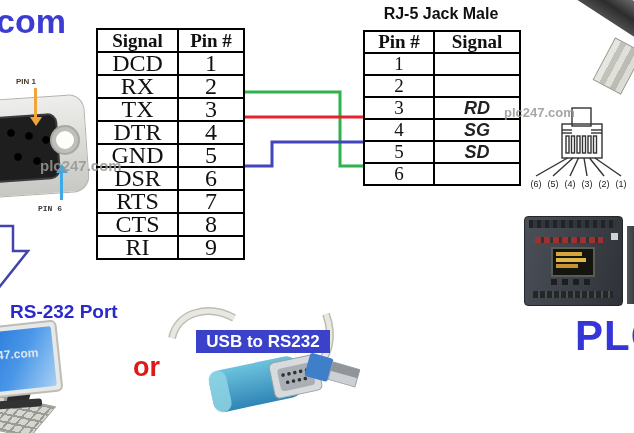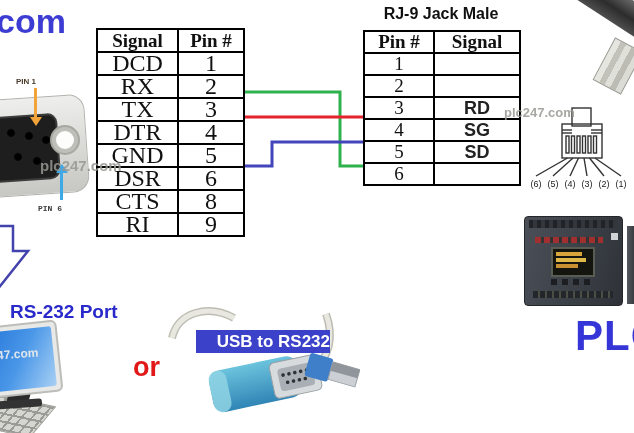--- a/index.html
+++ b/index.html
@@ -6,21 +6,21 @@
   #page{position:relative;width:634px;height:433px;background:#ffffff;overflow:hidden;
         font-family:"Liberation Sans",sans-serif;}
   .abs{position:absolute;}
 
   
   .logo{left:-4px;top:2px;font-size:34px;font-weight:700;color:#3c3cd2;z-index:5;}
   .rs232-port{left:10px;top:301px;font-size:19px;font-weight:700;color:#2a2acb;z-index:5;}
   .or-label{left:133px;top:352px;font-size:27px;font-weight:700;color:#e01818;z-index:5;}
   .plc-label{left:575px;top:312px;font-size:42px;font-weight:700;color:#3535d8;z-index:5;letter-spacing:1px;}
   .usb-banner{left:196px;top:330px;width:134px;height:23px;background:#3b42c9;color:#ffffff;
-      font-size:17px;font-weight:700;text-align:right;line-height:23px;z-index:6;}
+      font-size:17px;font-weight:700;text-align:center;line-height:23px;z-index:6;}
 
   
   .wm{color:rgba(150,150,146,0.85);font-weight:600;z-index:6;}
   .wm-left{left:40px;top:157px;font-size:15px;}
   .wm-right{left:504px;top:105px;font-size:13px;}
   .wm-screen{left:-3px;top:347px;font-size:12px;color:rgba(235,235,235,0.92);transform:rotate(-4deg);z-index:6;}
 
   
   .tbl-title{font-weight:700;color:#101010;text-align:center;z-index:4;}
   .rs232-title{left:96px;top:3px;width:147px;font-size:17px;}
@@ -30,21 +30,21 @@
       font-family:"Liberation Serif",serif;color:#111;}
   .rs232-tbl{left:96px;top:28px;width:147px;}
   .rs232-tbl td{height:21px;font-size:24px;line-height:21px;}
   .rs232-tbl td.c1{width:79px;}
   .rs232-tbl td.c2{width:64px;}
   .rj11-tbl{left:363px;top:30px;width:156px;}
   .rj11-tbl td{height:20px;font-size:19px;line-height:20px;}
   .rj11-tbl td.c1{width:68px;}
   .rj11-tbl td.c2{width:84px;}
   td.hdr{font-weight:700;font-size:19px !important;}
-  td.sig-bold{font-family:"Liberation Sans",sans-serif !important;font-weight:700;font-size:18px !important;color:#222 !important;}
+  td.sig-bold{font-family:"Liberation Sans",sans-serif !important;font-weight:700;font-size:18px !important;color:#222 !important;font-style:italic;}
 
   
   .wires{left:0;top:0;z-index:3;pointer-events:none;}
 
   
   .db9{left:0;top:66px;width:100px;height:140px;z-index:1;}
   .db9-flange{position:absolute;left:-45px;top:32px;width:130px;height:96px;
       background:linear-gradient(180deg,#eeeeec,#c7c7c3);border:1px solid #b2b2ad;border-radius:16px;transform:rotate(-4deg);}
   .db9-face{position:absolute;left:-38px;top:50px;width:93px;height:62px;background:#1e1e1e;
       border-radius:10px;border:2px solid #3c3c3c;transform:rotate(-4deg);}
@@ -163,31 +163,35 @@
         </tr>
     <tr>
           <td class="c1">GND</td>
           <td class="c2">5</td>
         </tr>
     <tr>
           <td class="c1">DSR</td>
           <td class="c2">6</td>
         </tr>
     <tr>
+          <td class="c1">RTS</td>
+          <td class="c2">7</td>
+        </tr>
+    <tr>
           <td class="c1">CTS</td>
           <td class="c2">8</td>
         </tr>
     <tr>
           <td class="c1">RI</td>
           <td class="c2">9</td>
         </tr>
   </tbody>
     </table>
 
-  <div class="abs tbl-title rj11-title">RJ-9 Jack Male</div>
+  <div class="abs tbl-title rj11-title">RJ-5 Jack Male</div>
   <table class="pin rj11-tbl">
     <tbody>
         <tr>
       <td class="c1 hdr">Pin #</td>
       <td class="c2 hdr">Signal</td>
     </tr>
     <tr>
           <td class="c1">1</td>
           <td class="c2 sig-bold"></td>
         </tr>

